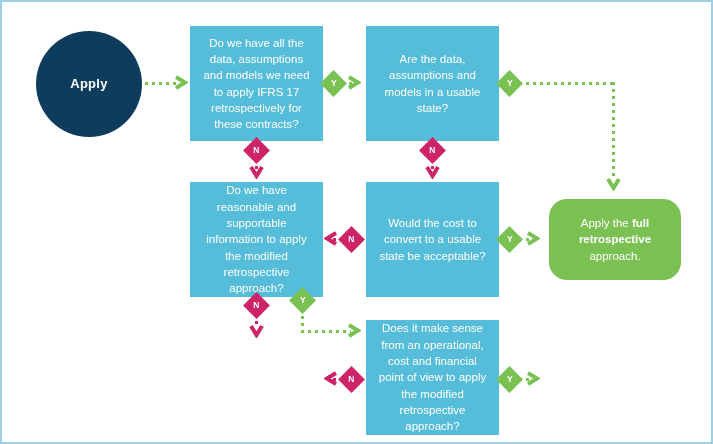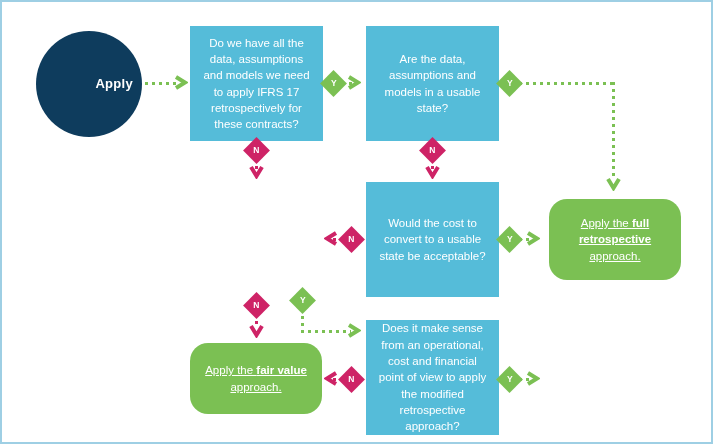--- a/index.html
+++ b/index.html
@@ -17,21 +17,21 @@
     font-family: "Liberation Sans", sans-serif;
     overflow: hidden;
   }
 
   
   .node {
     position: absolute;
     box-sizing: border-box;
     display: flex;
     align-items: center;
-    justify-content: flex-end;
+    justify-content: center;
     text-align: center;
     color: #ffffff;
     line-height: 1.42;
   }
   .node .txt { padding: 0 9px; }
 
   .node-start {
     background: #0E3C5D;
     border-radius: 50%;
     font-weight: bold;
@@ -41,21 +41,20 @@
 
   .node-decision {
     background: #55BCD9;
     font-size: 11.5px;
   }
 
   .node-action {
     background: #7BC053;
     border-radius: 18px;
     font-size: 11.5px;
-    text-decoration: underline;
   }
 
   b { font-weight: bold; }
 
   
   .conn { position: absolute; }
 
   
   .dot-h {
     position: absolute;
@@ -110,36 +109,36 @@
   </div>
 
   <div class="node node-decision" style="left:188px; top:24px; width:133px; height:115px;">
     <span class="txt">Do we have all the data, assumptions and models we need to apply IFRS 17 retrospectively for these contracts?</span>
   </div>
 
   <div class="node node-decision" style="left:364px; top:24px; width:133px; height:115px;">
     <span class="txt">Are the data, assumptions and models in a usable state?</span>
   </div>
 
+  <div class="node node-decision" style="left:188px; top:180px; width:133px; height:115px;">
+    <span class="txt">Do we have reasonable and supportable information to apply the modified retrospective approach?</span>
+  </div>
 
   <div class="node node-decision" style="left:364px; top:318px; width:133px; height:115px;">
     <span class="txt">Does it make sense from an operational, cost and financial point of view to apply the modified retrospective approach?</span>
   </div>
 
   <div class="node node-decision" style="left:364px; top:180px; width:133px; height:115px;">
     <span class="txt">Would the cost to convert to a usable state be acceptable?</span>
   </div>
 
   <div class="node node-action" style="left:547px; top:197px; width:132px; height:81px;">
     <span class="txt"><span>Apply the </span><b>full retrospective</b><span> approach.</span></span>
   </div>
 
-  <div class="node node-action" style="left:188px; top:341px; width:132px; height:71px;">
-    <span class="txt"><span>Apply the </span><b>fair value</b><span> approach.</span></span>
-  </div>
 
 
   <div class="conn">
     <div class="dot-h green" style="left:143px; top:80px; width:31px;"></div>
     <div class="arrow" style="left:172px; top:73px;">
       <svg width="14" height="15" viewBox="0 0 14 15">
         <polyline points="2,2 11,7.5 2,13" fill="none" stroke="#7BC053" stroke-width="4" stroke-linecap="butt" stroke-linejoin="miter"></polyline>
       </svg>
     </div>
   </div>

